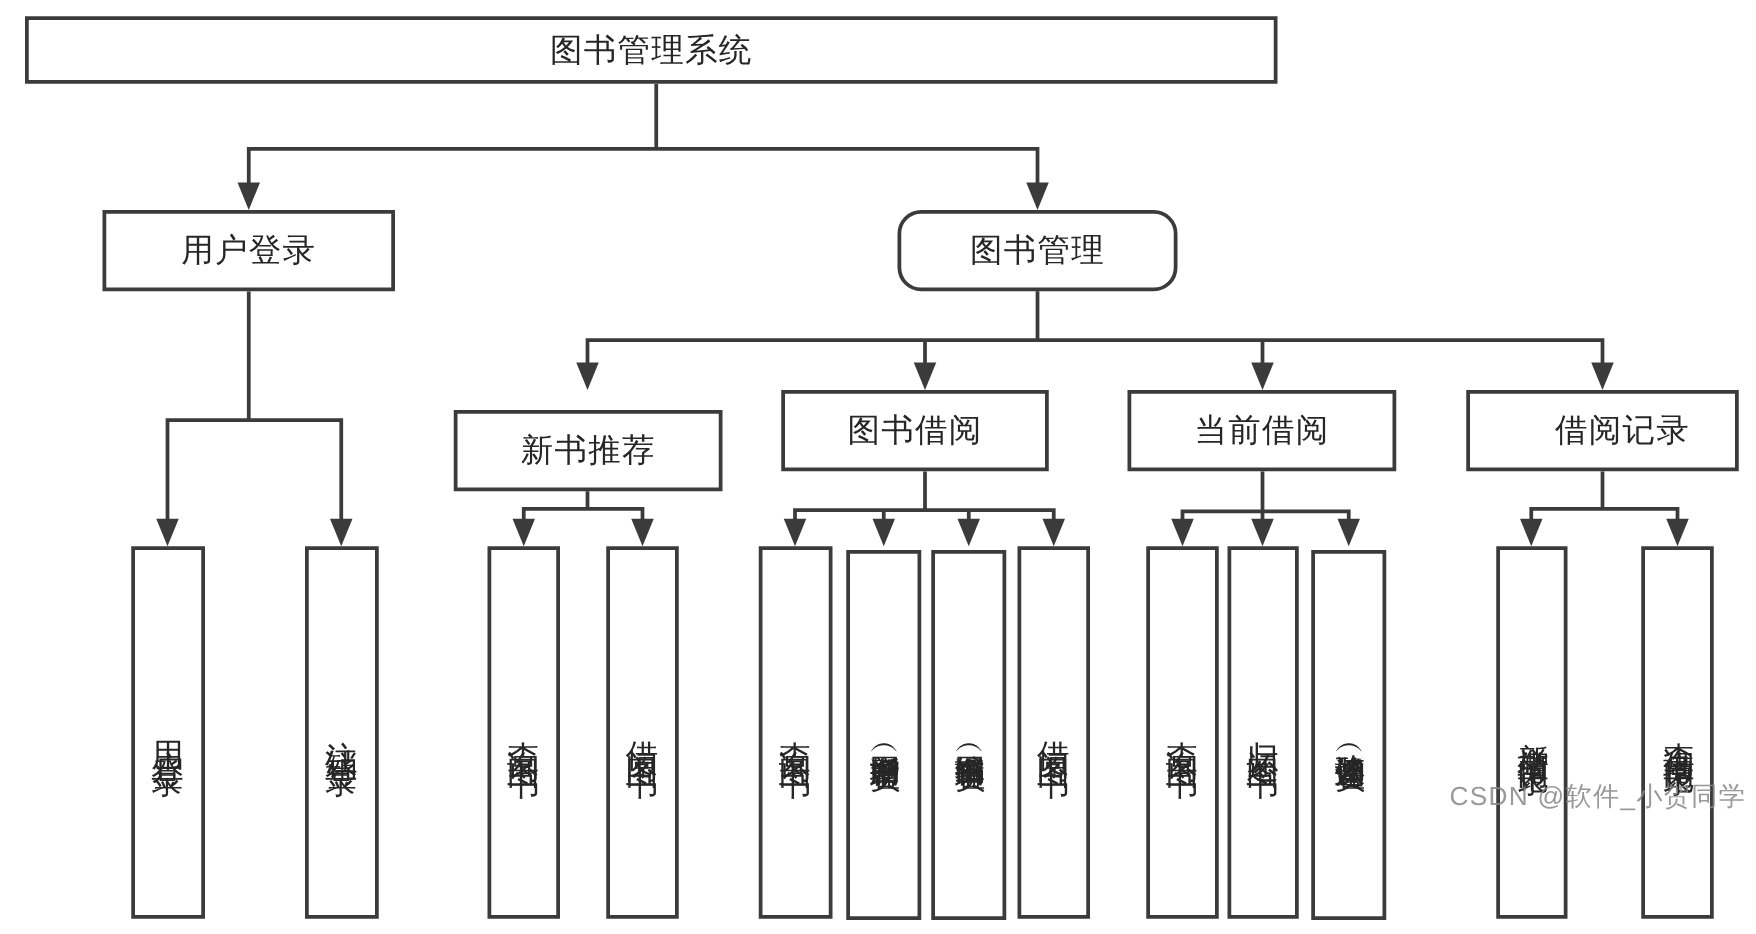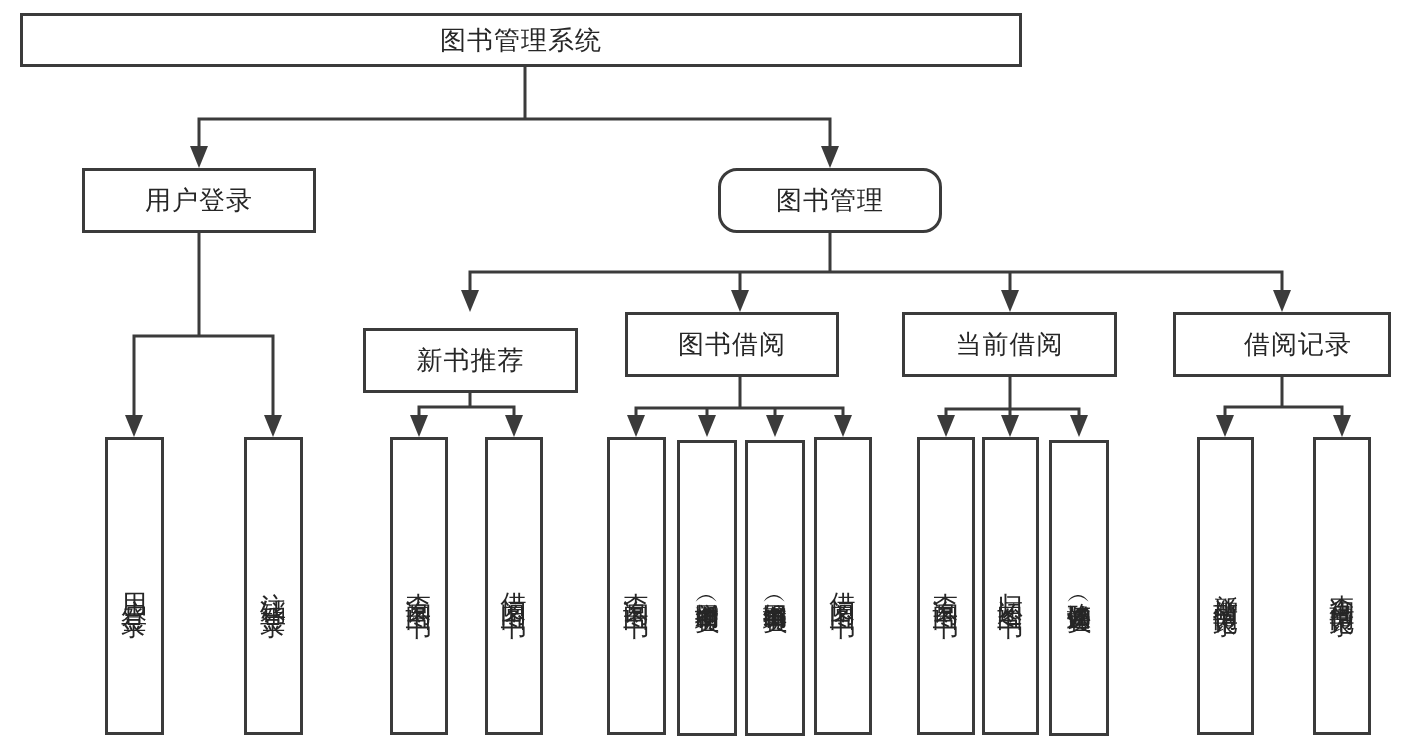--- a/index.html
+++ b/index.html
@@ -167,14 +167,15 @@
     <span>确认归还（管理员）</span>
   </div>
 
   <div class="node vbox mid" style="left:1197px; top:437px; width:57px; height:298px;">
     <span>新增借阅记录</span>
   </div>
   <div class="node vbox mid" style="left:1313px; top:437px; width:58px; height:298px;">
     <span>查询借阅记录</span>
   </div>
 
+  <div class="watermark">CSDN @软件_小贺同学</div>
 
 </div>
 
 </body></html>

